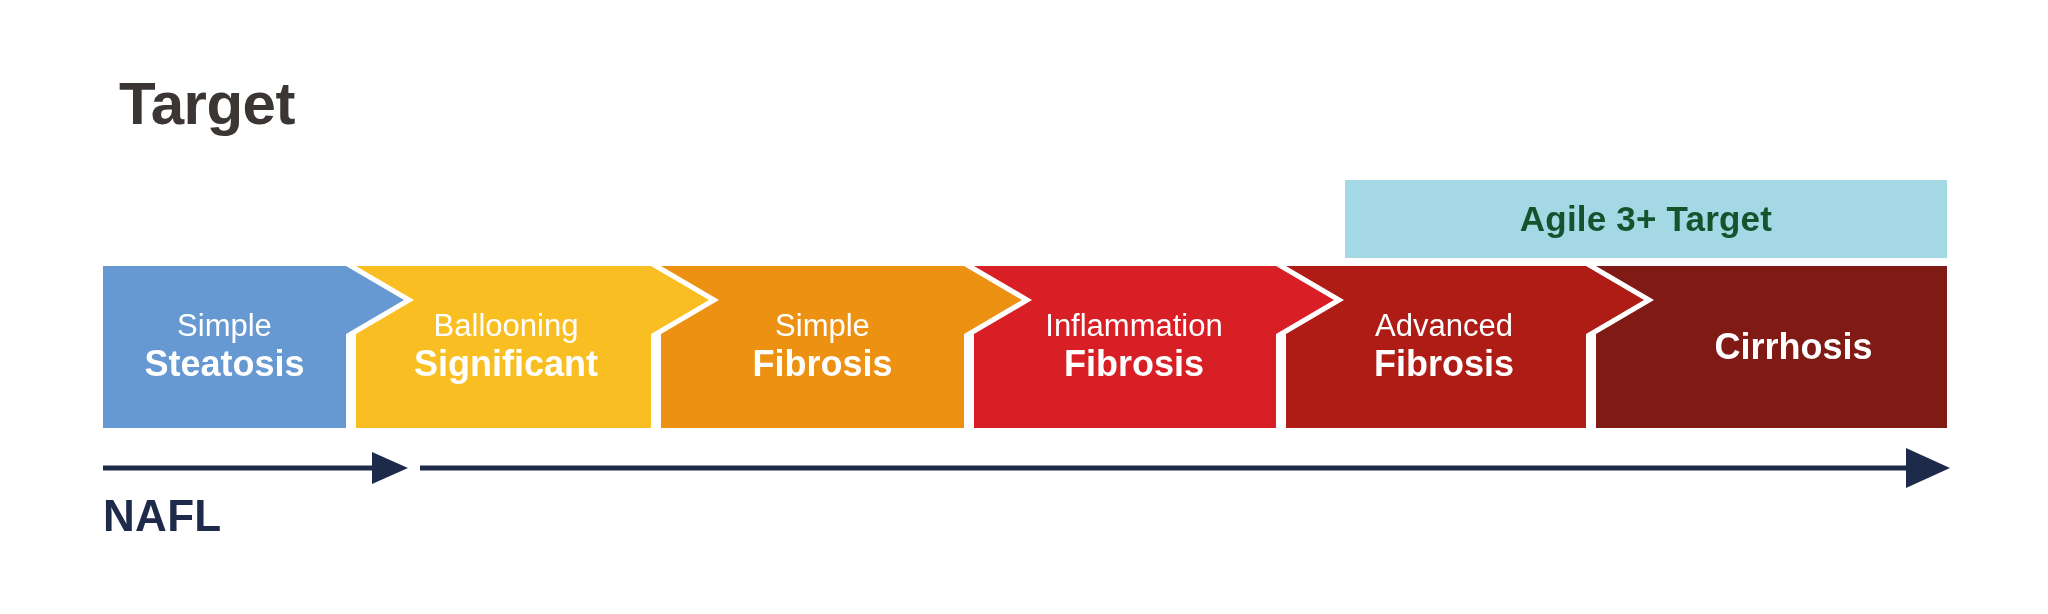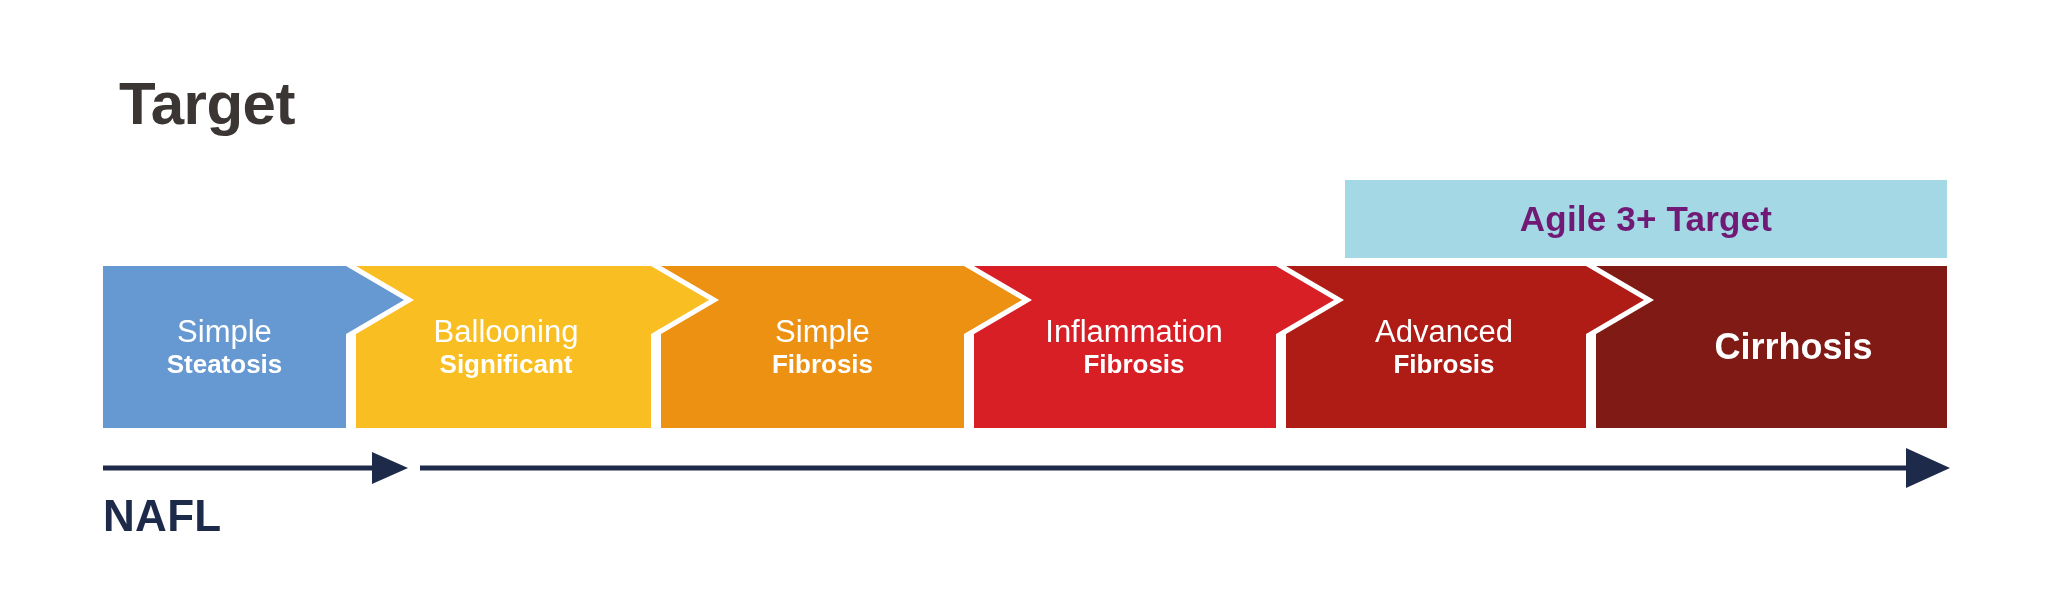--- a/index.html
+++ b/index.html
@@ -27,21 +27,21 @@
   .agile-banner {
     position: absolute;
     left: 1345px; top: 180px;
     width: 602px; height: 78px;
     background: #A5D8E5;
     display: flex;
     align-items: center;
     justify-content: center;
   }
   .agile-banner .agile-label {
-    color: #701a75;
+    color: #14532d;
     font-size: 35px;
     font-weight: bold;
     letter-spacing: 0.2px;
     white-space: nowrap;
   }
 
   
   .band {
     position: absolute;
     left: 0px; top: 266px;
@@ -55,21 +55,21 @@
     flex-direction: column;
     align-items: center;
     justify-content: center;
     height: 162px;
     top: 0;
     color: #ffffff;
     pointer-events: none;
     line-height: 1.12;
   }
   .seg-text .l1 { font-size: 31px; font-weight: normal; white-space: nowrap; }
-  .seg-text .l2 { font-size: 26px; font-weight: bold;   white-space: nowrap; }
+  .seg-text .l2 { font-size: 36px; font-weight: bold;   white-space: nowrap; }
   .seg-text.single .l2 { font-size: 36px; margin-left: 20px; }
 
   
   .axis { position: absolute; left: 0; top: 16px; width: 2048px; height: 614px; pointer-events: none; }
   .axis svg { display:block; }
 
   .axis-label {
     position: absolute;
     font-size: 44px;
     font-weight: bold;

